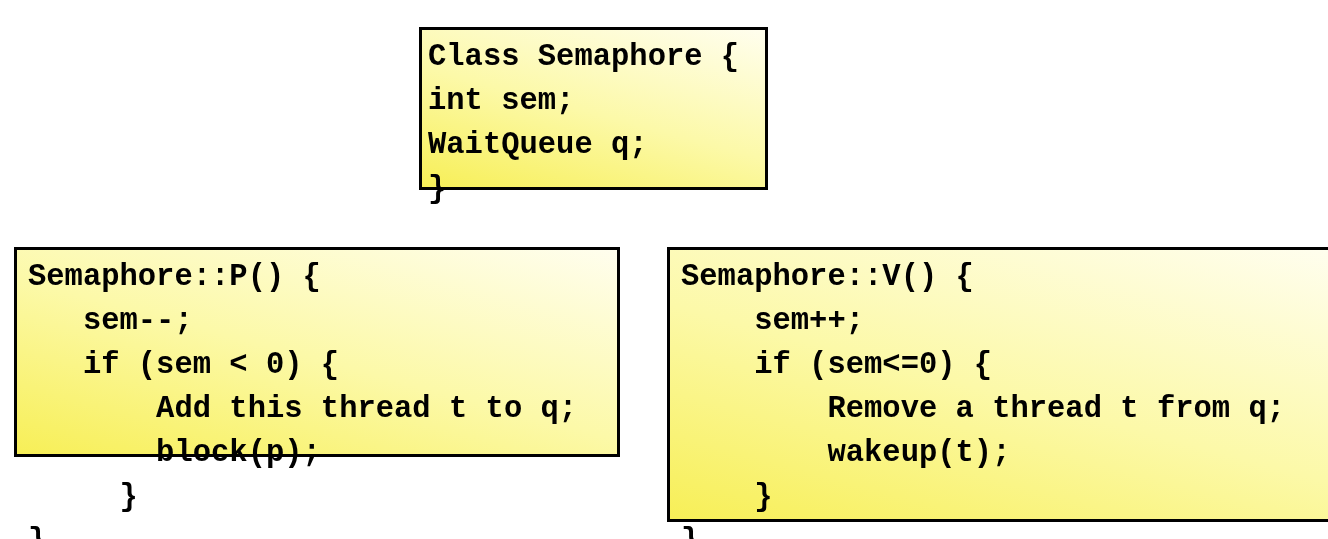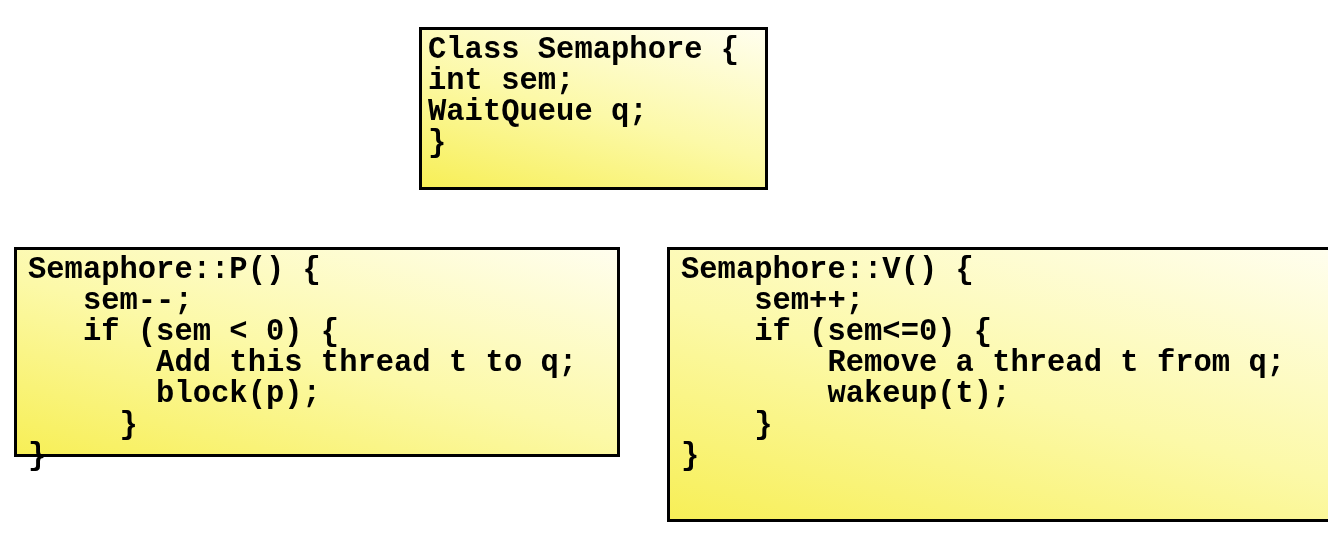--- a/index.html
+++ b/index.html
@@ -19,21 +19,21 @@
     position: absolute;
     box-sizing: border-box;
     border: 3px solid #000000;
     background: linear-gradient(195deg, #fffeee 0%, #fcf9a8 52%, #f7ef57 100%);
   }
   .code-box pre {
     margin: 0;
     font-family: "Liberation Mono", monospace;
     font-weight: bold;
     font-size: 30.5px;
-    line-height: 31px;
+    line-height: 44px;
     color: #000000;
     white-space: pre;
   }
   #box-class {
     left: 419px; top: 27px;
     width: 349px; height: 163px;
   }
   #box-class pre { padding: 5px 0 0 6px; }
   #box-p {
     left: 14px; top: 247px;

